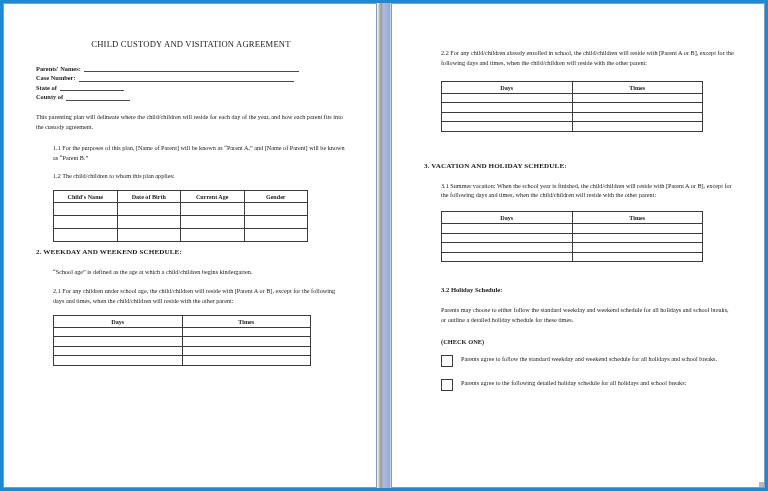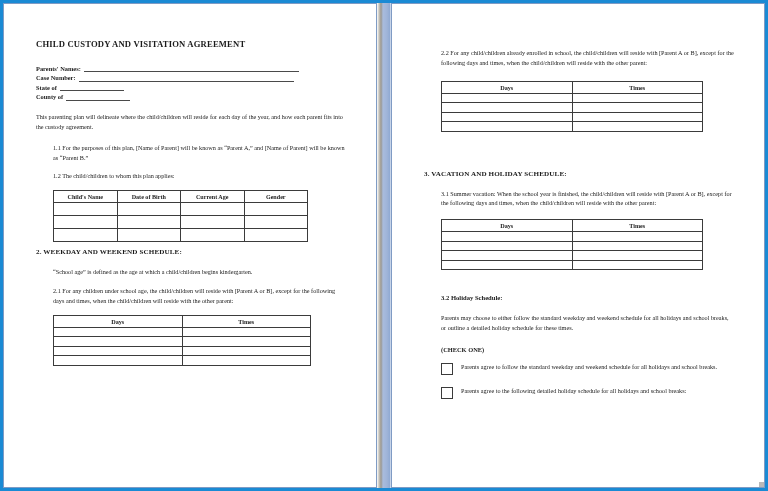--- a/index.html
+++ b/index.html
@@ -56,22 +56,22 @@
   
   .sheet {
     position: absolute;
     left: 0; top: 0; right: 0; bottom: 0;
     padding: 26px 30px 20px 32px;
     box-sizing: border-box;
   }
 
   
   .doc-title {
-    text-align: left;
-    font-weight: bold;
+    text-align: center;
+    font-weight: normal;
     font-size: 8.6px;
     letter-spacing: 0.18px;
     color: #1b1b1b;
     margin: 9px 0 16px 0;
   }
 
   .field-list { margin: 0 0 11px 0; }
   .field-row {
     display: flex;
     align-items: flex-end;
@@ -324,21 +324,21 @@
               <td></td>
             </tr>
             <tr>
               <td></td>
               <td></td>
             </tr>
           </tbody>
         </table>
       </div>
 
-      <h2 class="section" style="margin-top:38px;font-family:Liberation Serif, serif;">3. VACATION AND HOLIDAY SCHEDULE:</h2>
+      <h2 class="section" style="margin-top:30px;font-family:Liberation Serif, serif;">3. VACATION AND HOLIDAY SCHEDULE:</h2>
 
       <div class="indent">
         <p class="sub">3.1 Summer vacation: When the school year is finished, the child/children will reside with [Parent A or B], except for the following days and times, when the child/children will reside with the other parent:</p>
 
         <table class="grid daystimes wide" style="margin-top:11px;">
           <thead>
             <tr>
               <th>Days</th>
               <th>Times</th>
             </tr>

